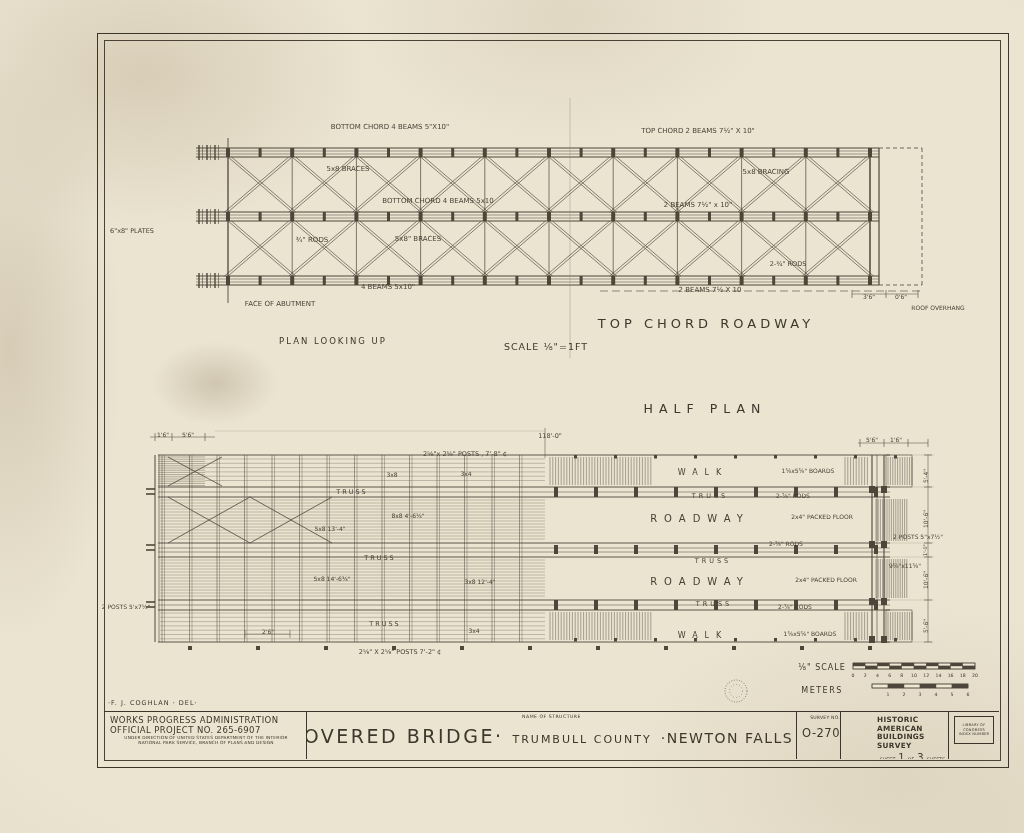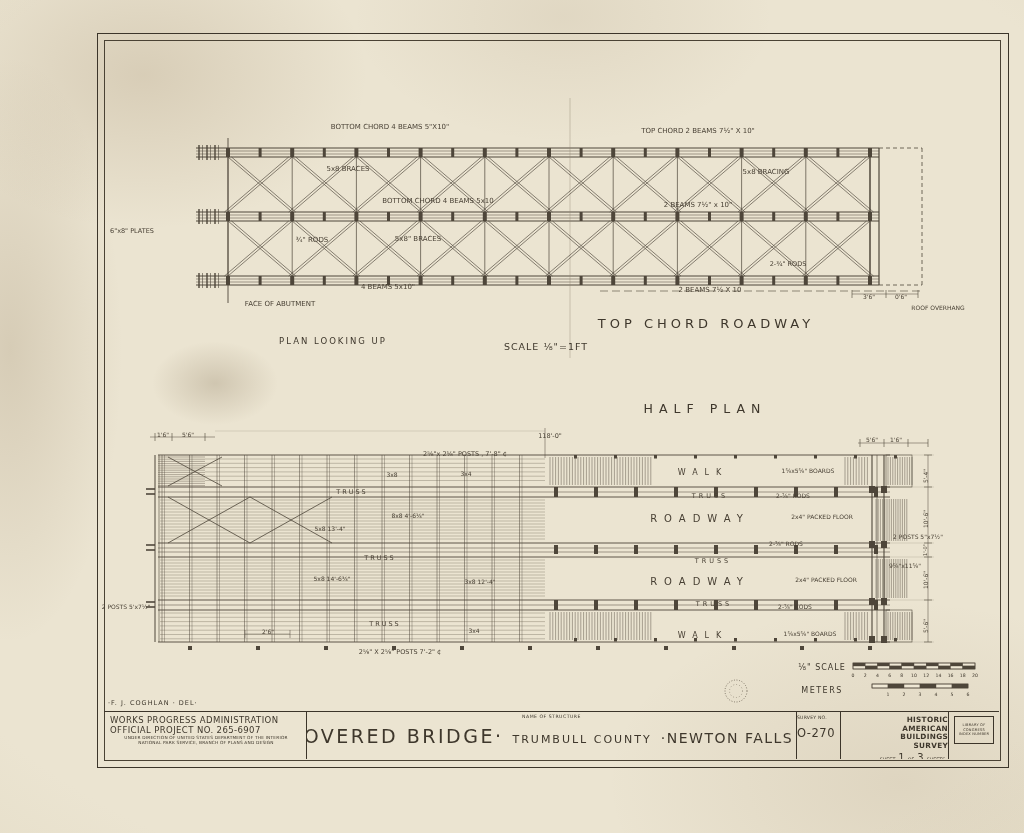--- a/index.html
+++ b/index.html
@@ -26,24 +26,24 @@
   .tb-cell:first-child{border-left:none;}
   .tb-wpa{width:202px;padding:3px 4px 0 6px;}
   .tb-l1{font-size:8.5px;letter-spacing:.4px;line-height:10px;white-space:nowrap;}
   .tb-l3{font-size:4.3px;letter-spacing:.2px;line-height:5.2px;text-align:center;white-space:nowrap;}
   .tb-name{width:490px;position:relative;}
   .tb-noslabel{position:absolute;top:2px;left:0;right:0;text-align:center;font-size:4.6px;letter-spacing:.5px;}
   .tb-nameline{position:absolute;left:0;right:0;top:13px;display:flex;justify-content:center;align-items:baseline;gap:9px;white-space:nowrap;}
   .tb-big{font-size:19px;letter-spacing:2.5px;}
   .tb-mid{font-size:11px;letter-spacing:2px;}
   .tb-med{font-size:14px;letter-spacing:1.5px;}
-  .tb-survey{width:44px;text-align:left;}
+  .tb-survey{width:44px;text-align:right;}
   .tb-slabel{font-size:4.6px;margin-top:3px;letter-spacing:.2px;}
   .tb-sno{font-size:11.5px;letter-spacing:.5px;margin-top:6px;}
-  .tb-habs{width:108px;text-align:right;padding-top:4px;padding-left:36px;}
+  .tb-habs{width:108px;text-align:left;padding-top:4px;padding-left:36px;}
   .tb-h1{font-size:7.3px;font-weight:bold;letter-spacing:.3px;line-height:8.6px;}
   .tb-sheet{margin-top:2px;display:flex;justify-content:center;align-items:baseline;gap:3px;}
   .s-small{font-size:4.8px;}
   .s-big{font-size:10px;}
   .tb-loc{flex:1;position:relative;}
   .tb-locbox{position:absolute;left:5px;top:4px;right:5px;height:26px;border:1px solid #3c352a;
      display:flex;flex-direction:column;justify-content:center;text-align:center;}
   .tb-locl{font-size:3.6px;letter-spacing:.2px;line-height:4.6px;}
 </style>
 </head>

